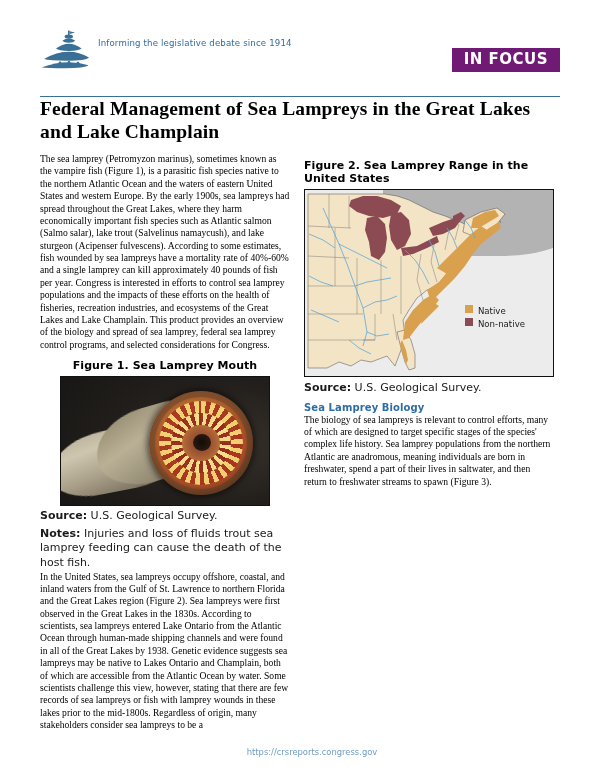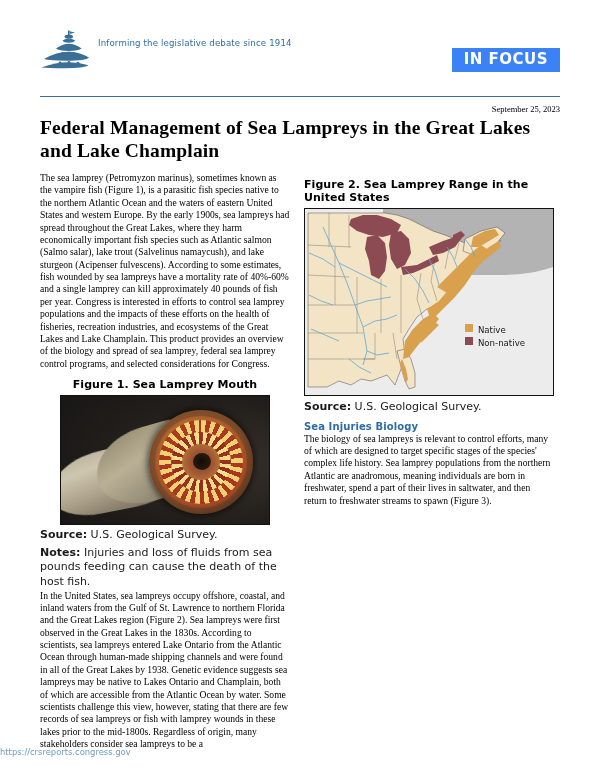--- a/index.html
+++ b/index.html
@@ -57,21 +57,21 @@
     font-size: 8.6px;
     color: #2e6ca4;
     letter-spacing: 0.15px;
     margin-top: 2px;
     white-space: nowrap;
   }
   .infocus {
     position: absolute;
     right: 0;
     top: 48px;
-    background: #3b82f6;
+    background: #701a75;
     color: #ffffff;
     font-family: "DejaVu Sans", sans-serif;
     font-weight: bold;
     font-size: 15px;
     letter-spacing: 0.5px;
     padding: 3px 12px 4px 12px;
     line-height: 1.15;
   }
   .rule {
     border-top: 1.4px solid #3a6f96;
@@ -267,24 +267,25 @@
     line-height: 1.45;
   }
   .legend-row { display: flex; align-items: flex-start; gap: 5px; }
   .sw { width: 8px; height: 8px; display: inline-block; }
   .fig2-src { margin-top: 4px; }
 
   .footer-link {
     position: absolute;
     left: 0; right: 0;
     bottom: 20px;
-    text-align: left;
+    text-align: center;
     font-family: "DejaVu Sans", sans-serif;
     font-size: 8.4px;
     color: #6c9bc4;
+    padding-left: 24px;
   }
 </style>
 </head>
 <body>
 
 <div class="page">
 
   <div class="masthead">
     <div class="logo-wrap">
       <svg width="52" height="42" viewBox="0 0 52 42" aria-hidden="true">
@@ -305,21 +306,20 @@
         </g>
       </svg>
     </div>
     <div class="wordmark">
       <div class="crs-tagline">Informing the legislative debate since 1914</div>
     </div>
     <div class="infocus">IN FOCUS</div>
   </div>
   <div class="rule"></div>
 
-  <div class="date">September 25, 2023</div>
   <h1 class="doc-title">Federal Management of Sea Lampreys in the Great Lakes and Lake Champlain</h1>
 
   <div class="columns">
 
     <div class="col">
       <p class="body">The sea lamprey (Petromyzon marinus), sometimes known as the vampire fish (Figure 1), is a parasitic fish species native to the northern Atlantic Ocean and the waters of eastern United States and western Europe. By the early 1900s, sea lampreys had spread throughout the Great Lakes, where they harm economically important fish species such as Atlantic salmon (Salmo salar), lake trout (Salvelinus namaycush), and lake sturgeon (Acipenser fulvescens). According to some estimates, fish wounded by sea lampreys have a mortality rate of 40%-60% and a single lamprey can kill approximately 40 pounds of fish per year. Congress is interested in efforts to control sea lamprey populations and the impacts of these efforts on the health of fisheries, recreation industries, and ecosystems of the Great Lakes and Lake Champlain. This product provides an overview of the biology and spread of sea lamprey, federal sea lamprey control programs, and selected considerations for Congress.</p>
 
       <div class="fig-title center">Figure 1. Sea Lamprey Mouth</div>
 
       <div class="fig1-box">
@@ -329,21 +329,21 @@
         <div class="mouth-outer">
           <div class="mouth-rim"></div>
           <div class="mouth-teeth"></div>
           <div class="mouth-teeth2"></div>
           <div class="mouth-inner"></div>
           <div class="mouth-throat"></div>
         </div>
       </div>
 
       <p class="fig-note"><b>Source:</b><span> U.S. Geological Survey.</span></p>
-      <p class="fig-note"><b>Notes:</b><span> Injuries and loss of fluids from sea pounds feeding can cause the death of the host fish.</span></p>
+      <p class="fig-note"><b>Notes:</b><span> Injuries and loss of fluids trout sea lamprey feeding can cause the death of the host fish.</span></p>
 
       <p class="body">In the United States, sea lampreys occupy offshore, coastal, and inland waters from the Gulf of St. Lawrence to northern Florida and the Great Lakes region (Figure 2). Sea lampreys were first observed in the Great Lakes in the 1830s. According to scientists, sea lampreys entered Lake Ontario from the Atlantic Ocean through human-made shipping channels and were found in all of the Great Lakes by 1938. Genetic evidence suggests sea lampreys may be native to Lakes Ontario and Champlain, both of which are accessible from the Atlantic Ocean by water. Some scientists challenge this view, however, stating that there are few records of sea lampreys or fish with lamprey wounds in these lakes prior to the mid-1800s. Regardless of origin, many stakeholders consider sea lampreys to be a</p>
     </div>
 
     <div class="col">
 
       <div class="fig-title">Figure 2. Sea Lamprey Range in the United States</div>
 
       <div class="fig2-box">
         <div class="map-ocean"></div>
@@ -428,19 +428,19 @@
           </div>
           <div class="legend-row">
             <span class="sw" style="background:#8c4a52"></span>
             <span>Non-native</span>
           </div>
         </div>
       </div>
 
       <p class="fig-note fig2-src"><b>Source:</b><span> U.S. Geological Survey.</span></p>
 
-      <div class="sec-head">Sea Injuries Biology</div>
+      <div class="sec-head">Sea Lamprey Biology</div>
       <p class="body">The biology of sea lampreys is relevant to control efforts, many of which are designed to target specific stages of the species' complex life history. Sea lamprey populations from the northern Atlantic are anadromous, meaning individuals are born in freshwater, spend a part of their lives in saltwater, and then return to freshwater streams to spawn (Figure 3).</p>
     </div>
   </div>
 
   <div class="footer-link">https://crsreports.congress.gov</div>
 </div>
 
 </body></html>

